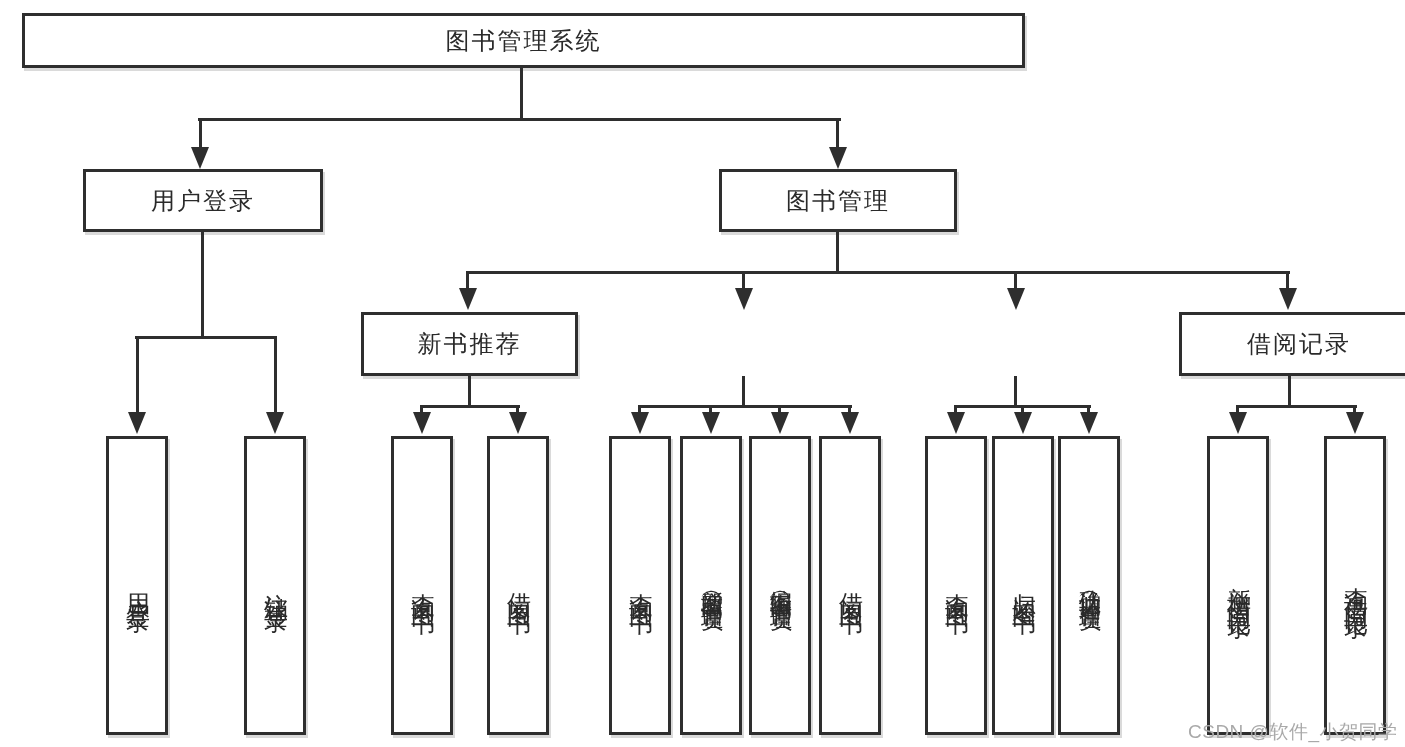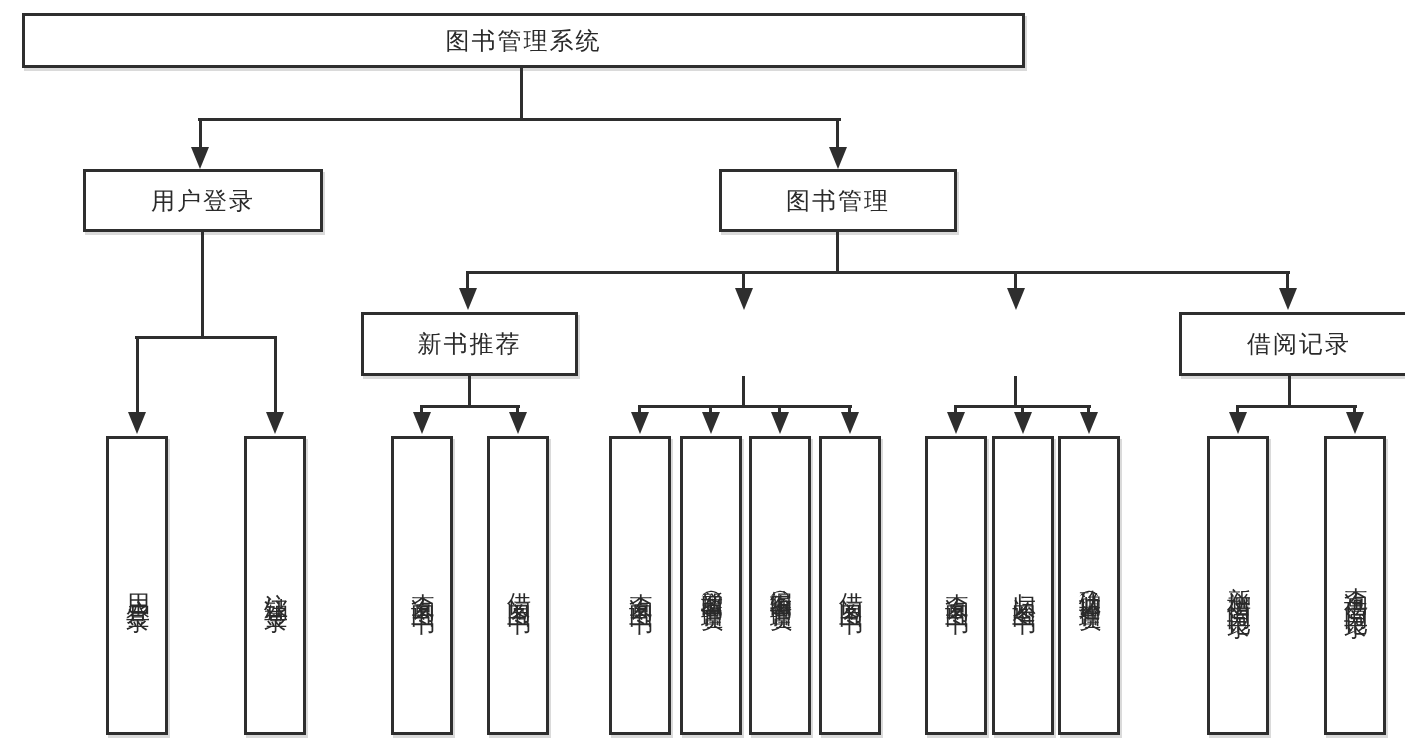--- a/index.html
+++ b/index.html
@@ -111,14 +111,15 @@
   <div class="vline" style="left:1087px;top:405px;width:3px;height:12px;"></div>
   <div class="arrow" style="left:1080px;top:412px;"></div>
 
   <div class="vline" style="left:1288px;top:376px;width:3px;height:31px;"></div>
   <div class="hline" style="left:1236px;top:405px;width:121px;height:3px;"></div>
   <div class="vline" style="left:1236px;top:405px;width:3px;height:12px;"></div>
   <div class="arrow" style="left:1229px;top:412px;"></div>
   <div class="vline" style="left:1353px;top:405px;width:3px;height:12px;"></div>
   <div class="arrow" style="left:1346px;top:412px;"></div>
 
+  <div id="watermark">CSDN @软件_小贺同学</div>
 
 </div>
 
 </body></html>

